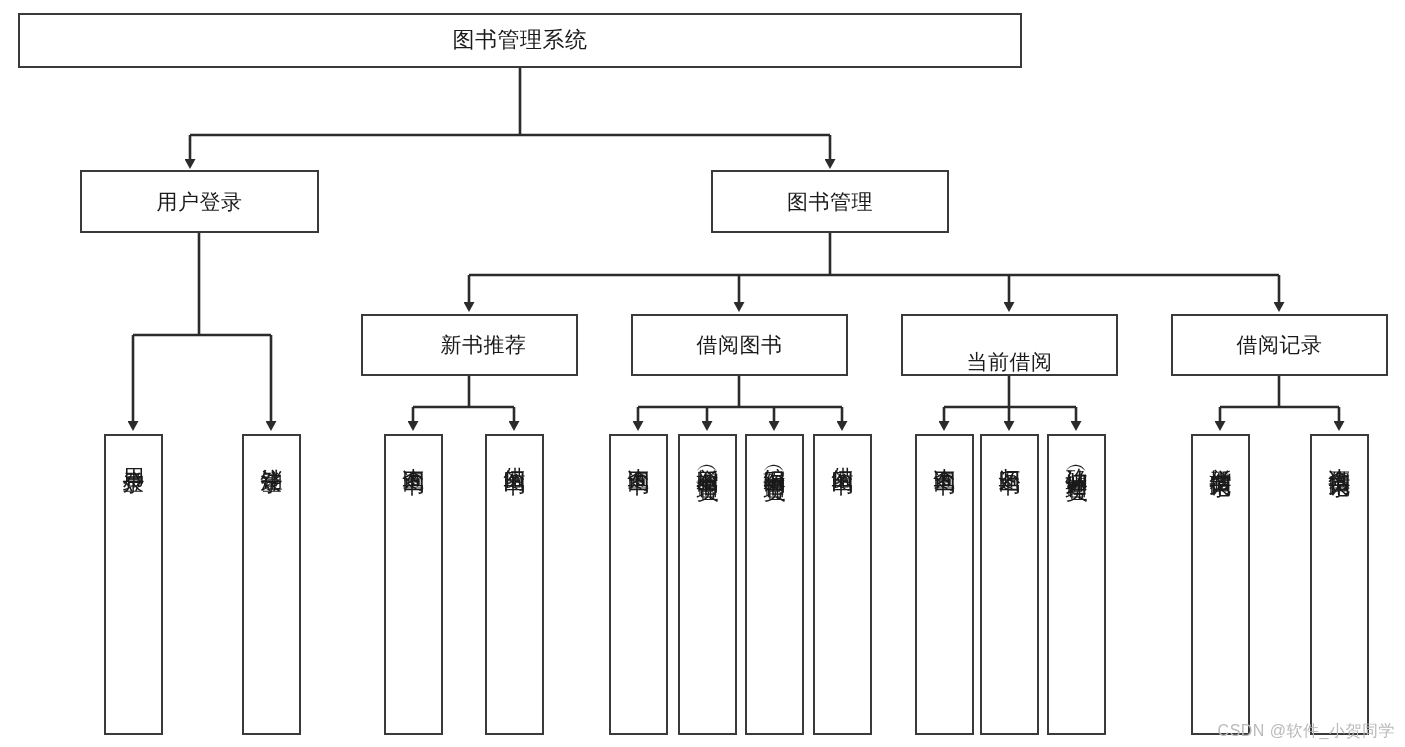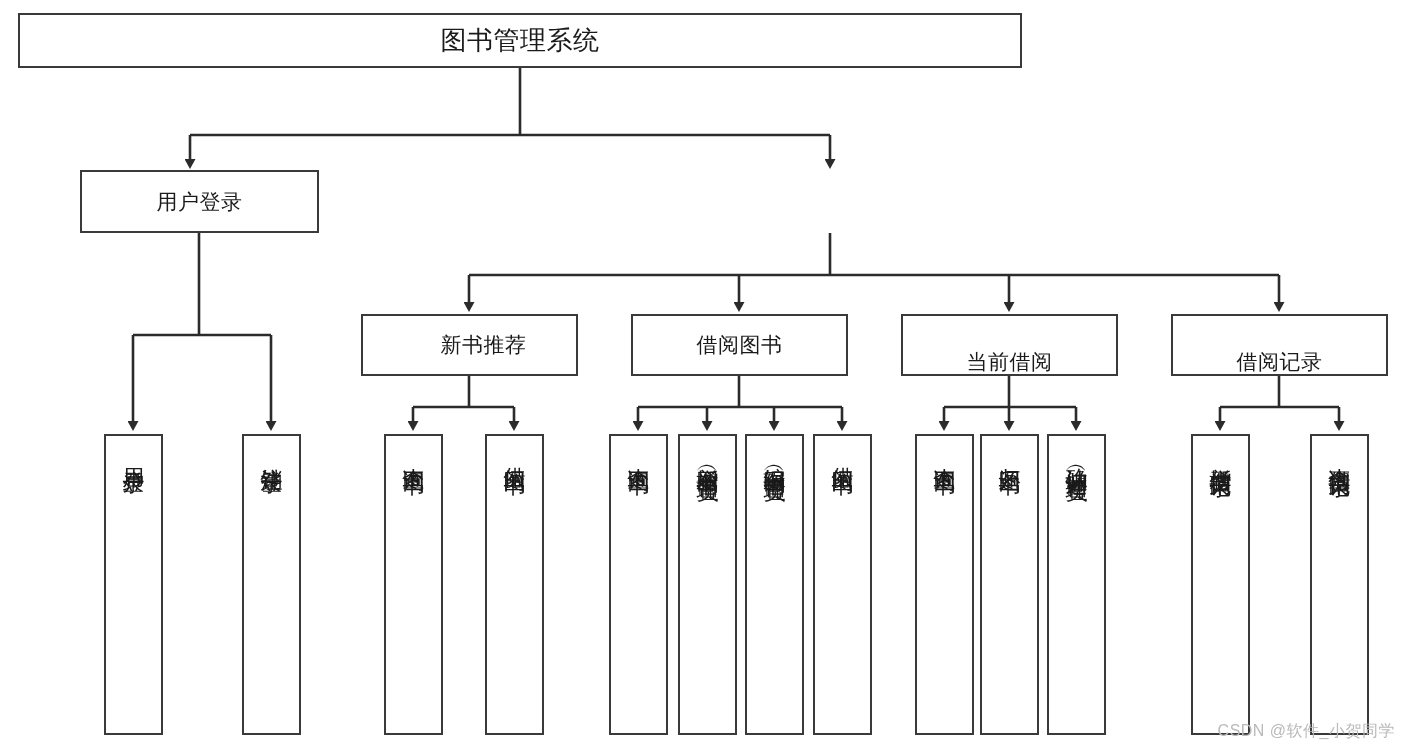--- a/index.html
+++ b/index.html
@@ -47,21 +47,21 @@
     align-items: flex-start;
     padding-top: 14px;
   }
   .node.vert .lbl {
     writing-mode: vertical-rl;
     text-orientation: upright;
     font-size: 22px;
     letter-spacing: 2px;
     line-height: 1;
   }
-  .node.root .lbl { font-size: 26px; }
+  .node.root .lbl { font-size: 22px; }
   #watermark {
     position: absolute;
     right: 10px;
     bottom: 5px;
     font-size: 16px;
     color: #b9b9b9;
     letter-spacing: 0.5px;
     user-select: none;
     white-space: nowrap;
   }
@@ -121,31 +121,34 @@
     </g>
   </svg>
 
   <div class="node horiz root" style="left:18px; top:13px; width:1004px; height:55px;">
     <span class="lbl">图书管理系统</span>
   </div>
 
   <div class="node horiz" style="left:80px; top:170px; width:239px; height:63px;">
     <span class="lbl">用户登录</span>
   </div>
+  <div class="node horiz" style="left:711px; top:170px; width:238px; height:63px;">
+    <span class="lbl">图书管理</span>
+  </div>
 
   <div class="node horiz" style="left:361px; top:314px; width:217px; height:62px;padding-left:28px;">
     <span class="lbl">新书推荐</span>
   </div>
   <div class="node horiz" style="left:631px; top:314px; width:217px; height:62px;">
     <span class="lbl">借阅图书</span>
   </div>
   <div class="node horiz" style="left:901px; top:314px; width:217px; height:62px;align-items:flex-end;">
     <span class="lbl">当前借阅</span>
   </div>
-  <div class="node horiz" style="left:1171px; top:314px; width:217px; height:62px;align-items:flex-end;">
+  <div class="node horiz" style="left:1171px; top:314px; width:217px; height:62px;">
     <span class="lbl">借阅记录</span>
   </div>
 
   <div class="node vert" style="left:104px; top:434px; width:59px; height:301px;">
     <span class="lbl">用户登录</span>
   </div>
   <div class="node vert" style="left:242px; top:434px; width:59px; height:301px;">
     <span class="lbl">注销登录</span>
   </div>
 

